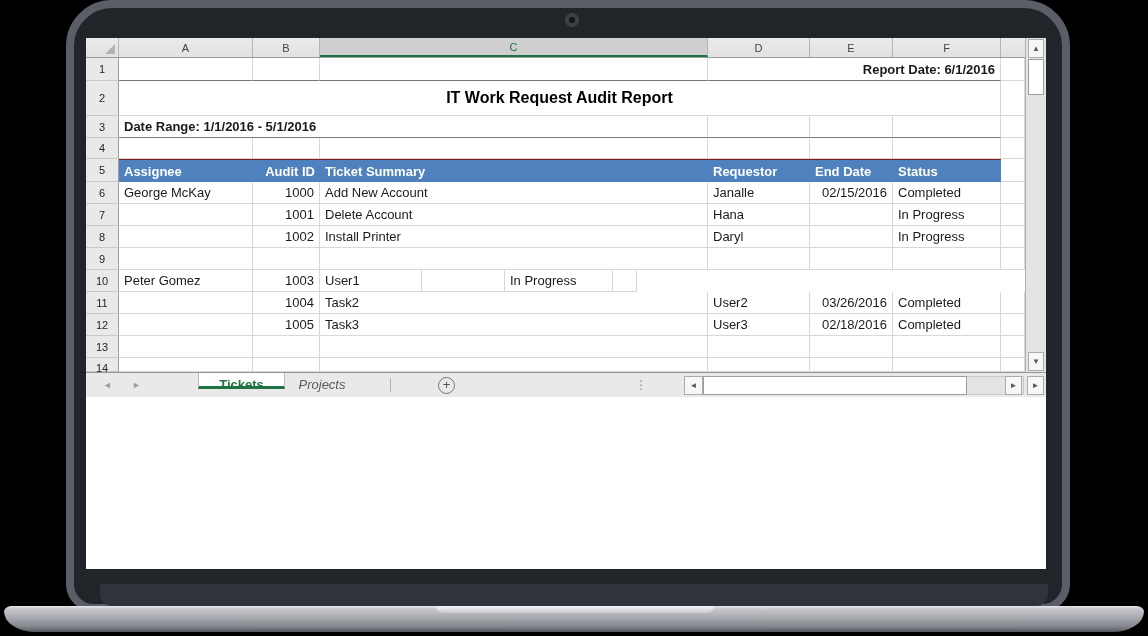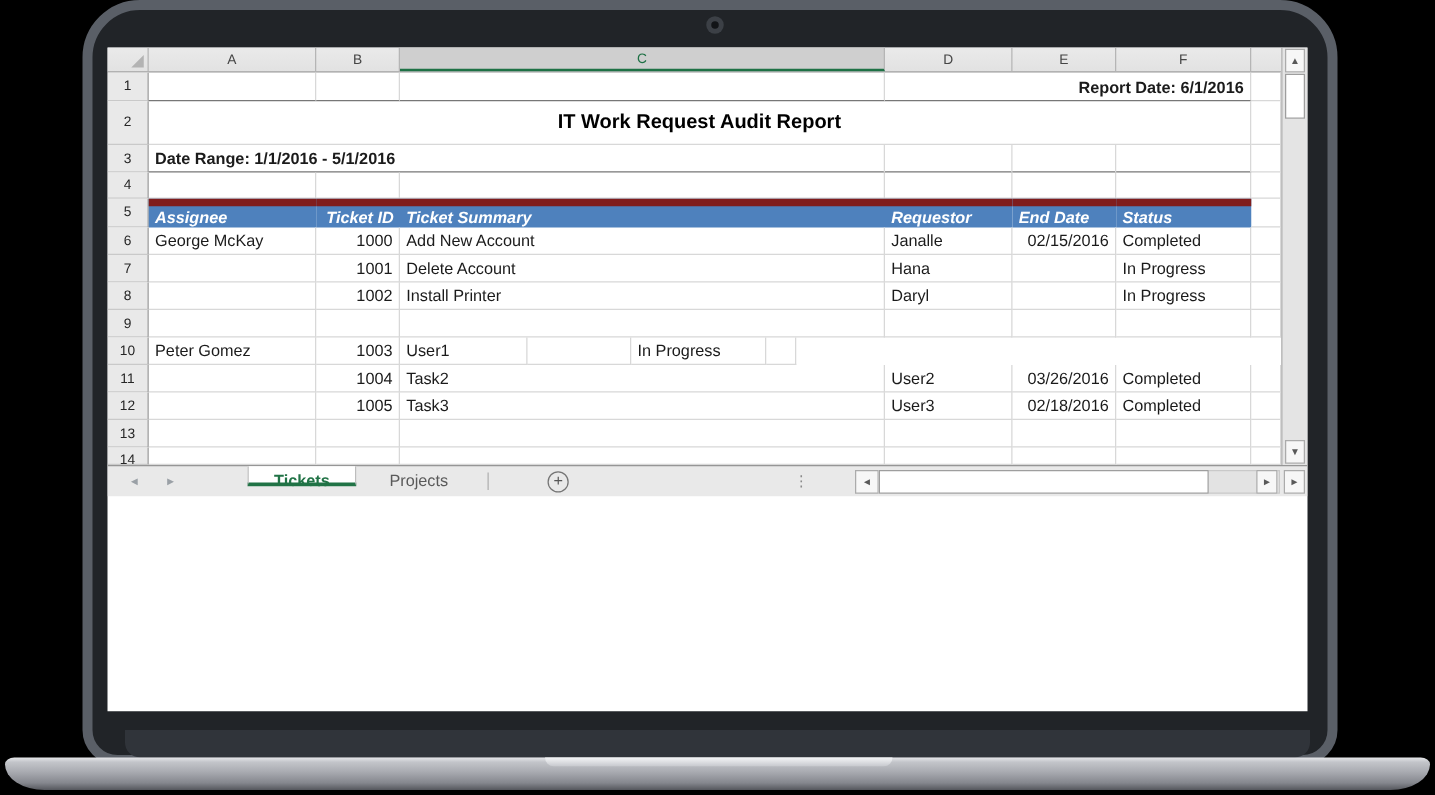--- a/index.html
+++ b/index.html
@@ -46,22 +46,22 @@
     border-bottom:1px solid var(--grid);display:flex;align-items:center;overflow:hidden;
     white-space:nowrap;}
   .cA{width:var(--wA);} .cB{width:var(--wB);} .cC{width:var(--wC);} .cD{width:var(--wD);}
   .cE{width:var(--wE);} .cF{width:var(--wF);} .cG{width:var(--wG);}
   .al{padding-left:5px;justify-content:flex-start;}
   .ar{padding-right:5px;justify-content:flex-end;}
   .b{font-weight:bold;}
   .bdark{border-bottom:1px solid #777;}
   .spanDF{width:293px;} .spanAC{width:589px;} .spanAF{width:882px;}
   .titleCell{justify-content:center;font-size:16px;font-weight:bold;color:#000;}
-  .hdr{background:var(--blue);border-top:6px solid #7f1d1d;border-right:none;border-bottom:none;
-    color:#fff;font-weight:bold;font-style:italic;}
+  .hdr{background:var(--blue);border-top:1px solid #7f1d1d;border-right:none;border-bottom:none;
+    color:#fff;font-weight:bold;}
   .r1{height:23px;} .r2{height:35px;} .r3{height:22px;} .r4{height:21px;} .r5{height:23px;}
   .rN{height:22px;} .r14{height:14px;justify-content:space-between;}
   .r14 .gut{align-items:flex-start;line-height:20px;}
 
   
   .vscroll{position:absolute;left:939px;top:0;width:21px;height:334px;background:#e4e4e4;
     border-left:1px solid #b0b0b0;box-sizing:border-box;}
   .sbtn{position:absolute;left:2px;width:16px;background:#f7f7f7;border:1px solid #ababab;
     box-sizing:border-box;display:flex;align-items:center;justify-content:center;
     font-size:8px;color:#595959;}
@@ -72,21 +72,21 @@
   
   .tabbar{position:absolute;left:0;top:334px;width:960px;height:25px;background:#e9e9e9;
     border-top:1px solid #969696;box-sizing:border-box;}
   .navarrow{position:absolute;top:0;height:24px;line-height:24px;font-size:9px;color:#9aa0a6;}
   .nav1{left:17px;} .nav2{left:46px;}
   .tab{position:absolute;top:0;height:16px;line-height:24px;text-align:center;font-size:13px;
     box-sizing:border-box;}
   .tabActive{left:112px;width:87px;background:#fff;border-left:1px solid #bdbdbd;
     border-right:1px solid #bdbdbd;border-bottom:3px solid var(--green);color:var(--green);
     font-weight:bold;}
-  .tabIdle{left:204px;width:90px;color:#5a5a5a;}
+  .tabIdle{left:191px;width:90px;color:#5a5a5a;font-style:italic;}
   .tabsep{position:absolute;left:304px;top:5px;width:1px;height:14px;background:#b0b0b0;}
   .addsheet{position:absolute;left:352px;top:4px;width:17px;height:17px;border:1px solid #757575;
     border-radius:50%;box-sizing:border-box;color:#555;font-size:13px;line-height:14px;
     text-align:center;}
   .dots{position:absolute;left:549px;top:0;height:24px;line-height:24px;font-size:12px;color:#8a8a8a;}
   .htrack{position:absolute;left:598px;top:3px;width:340px;height:19px;background:#e3e3e3;
     border:1px solid #c9c9c9;box-sizing:border-box;}
   .hbtn{position:absolute;top:3px;height:19px;width:19px;background:#f7f7f7;border:1px solid #ababab;
     box-sizing:border-box;display:flex;align-items:center;justify-content:center;font-size:8px;
     color:#595959;}
@@ -147,21 +147,21 @@
         <div class="cell cC"></div>
         <div class="cell cD"></div>
         <div class="cell cE"></div>
         <div class="cell cF"></div>
         <div class="cell cG"></div>
       </div>
 
       <div class="row r5">
         <div class="gut">5</div>
         <div class="cell cA hdr al">Assignee</div>
-        <div class="cell cB hdr ar">Ticket ID</div>
+        <div class="cell cB hdr ar">Audit ID</div>
         <div class="cell cC hdr al">Ticket Summary</div>
         <div class="cell cD hdr al">Requestor</div>
         <div class="cell cE hdr al">End Date</div>
         <div class="cell cF hdr al">Status</div>
         <div class="cell cG"></div>
       </div>
 
       <div id="data-rows">
   <div class="row rN">
     <div class="gut">6</div>

